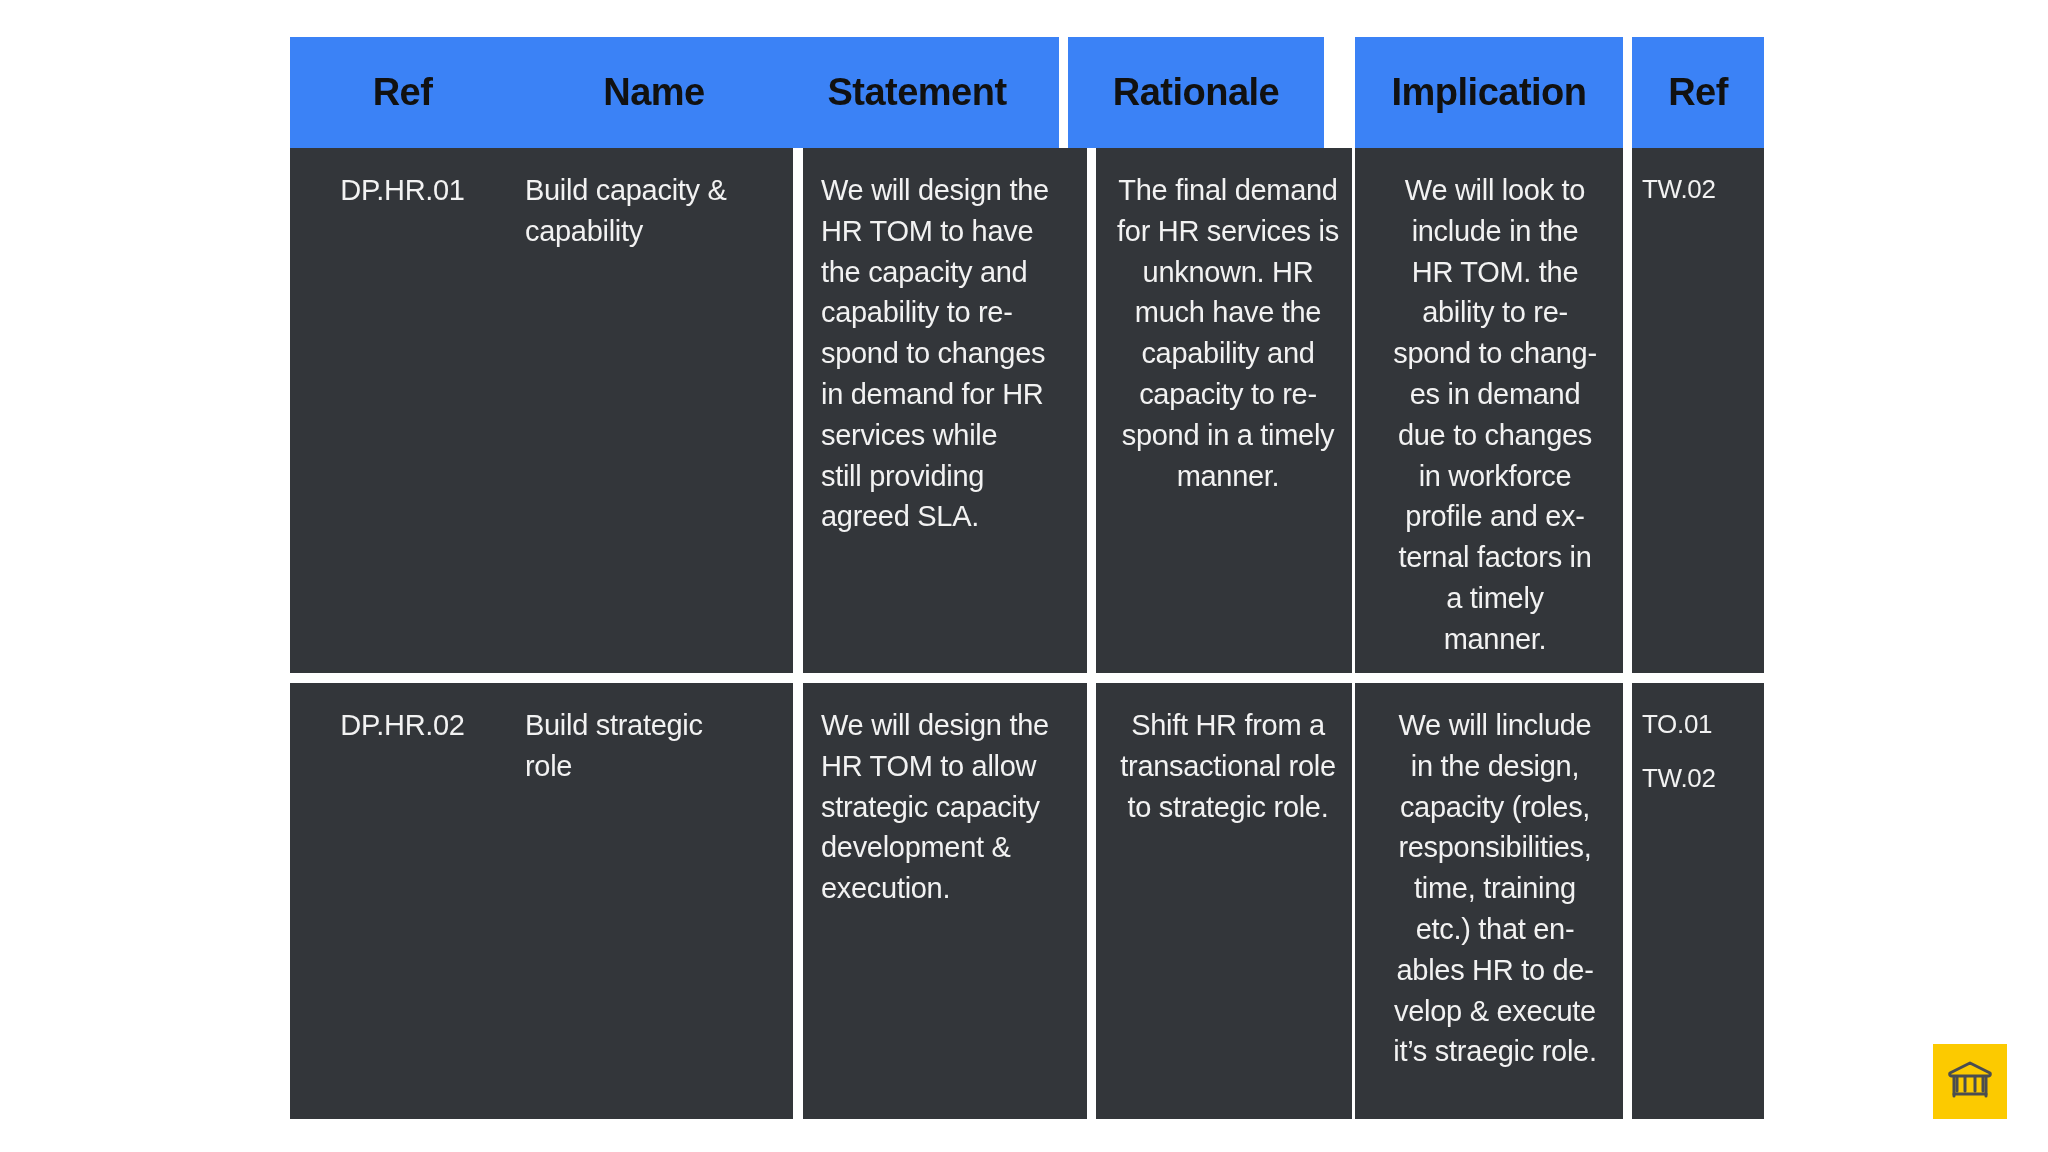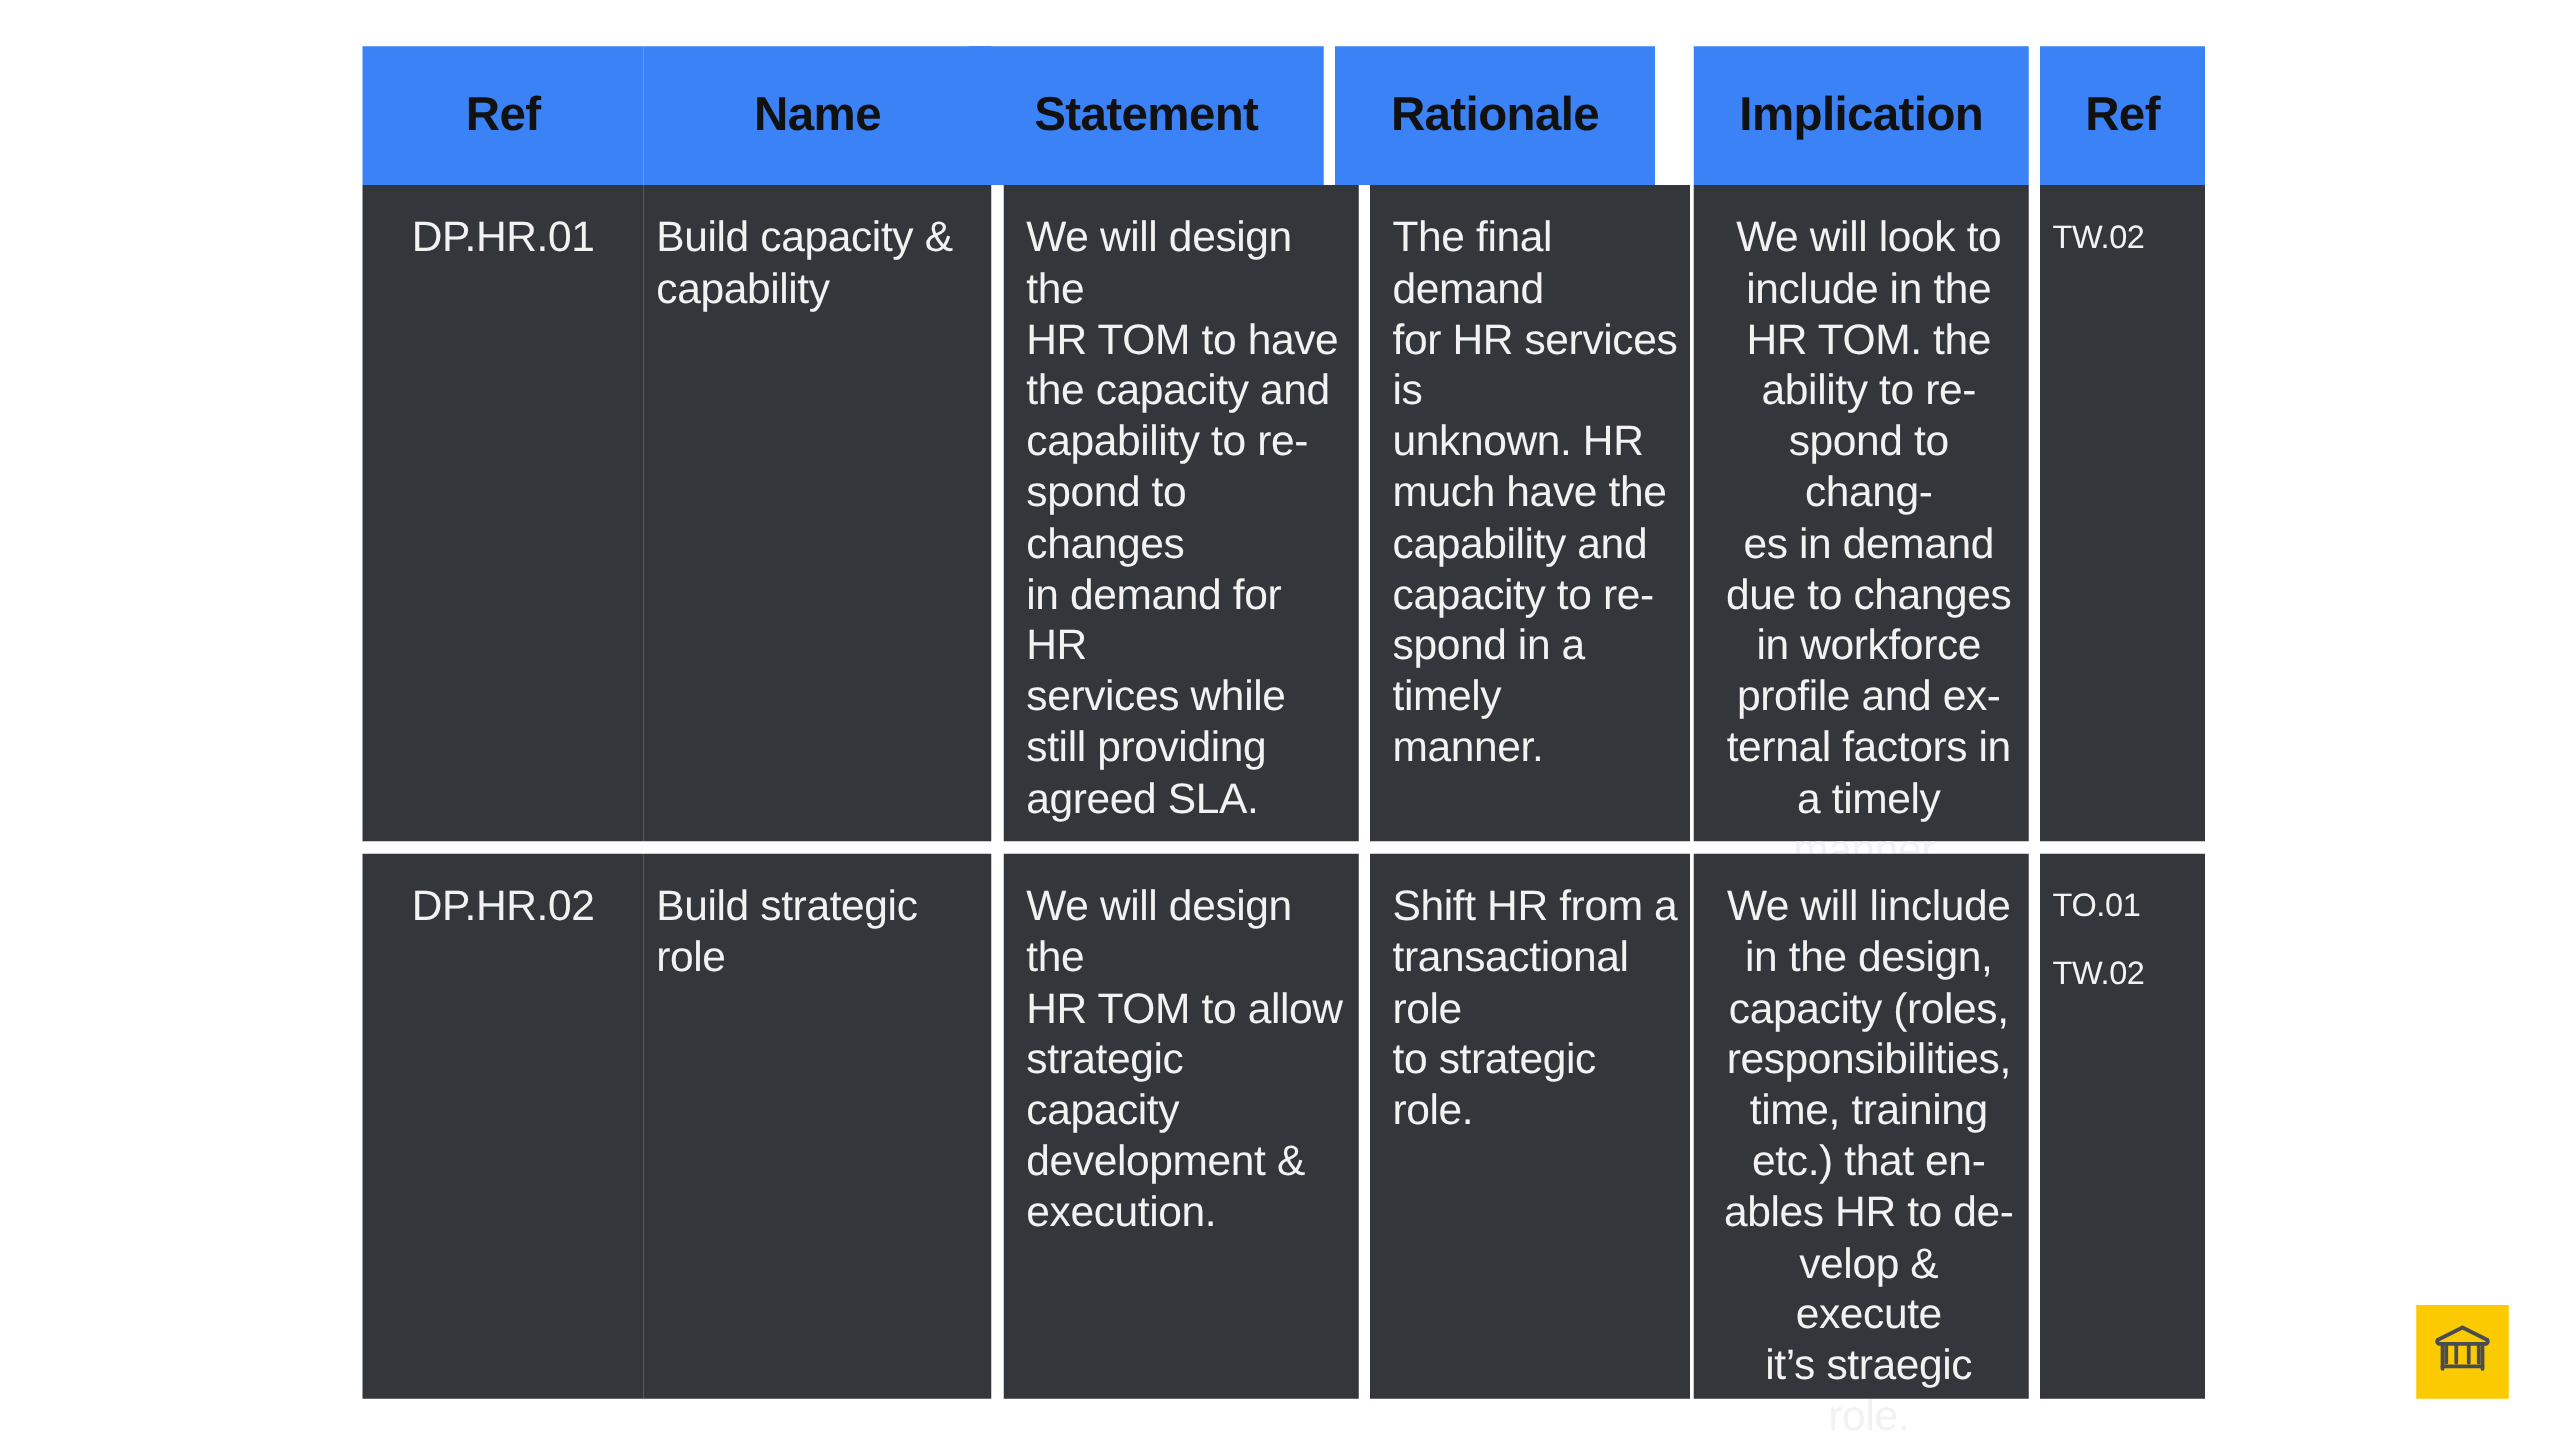--- a/index.html
+++ b/index.html
@@ -8,32 +8,32 @@
     font-family:"Liberation Sans", "DejaVu Sans", sans-serif;
   }
   .table { position:absolute; left:0; top:0; width:2048px; height:1152px; }
   .hdr {
     position:absolute; top:37px; height:111px; background:#3b82f6;
     display:flex; align-items:center; justify-content:center;
     color:#111111; font-weight:700; font-size:38px; letter-spacing:-0.5px;
   }
   .cell {
     position:absolute; background:#33363a; color:#f2f2f2;
-    font-size:34px; line-height:40.8px; box-sizing:border-box;
+    font-size:29px; line-height:40.8px; box-sizing:border-box;
     padding:22px 10px 0 24px; letter-spacing:-0.3px;
   }
   .cell .txt { white-space:pre-line; display:block; }
   .cell.center { text-align:center; padding-left:6px; padding-right:6px; }
   .cell.ref2 { font-size:26px; line-height:54px; padding:14px 6px 0 10px; }
   .r1 { top:148px; height:525px; }
   .r2 { top:683px; height:436px; }
   .c1 { left:290px; width:225px; }
   .c2 { left:515px; width:278px; }
   .c3 { left:775px; width:284px; }
-  .c4 { left:1068px; width:256px; }
+  .c4 { left:1068px; width:256px;text-align:center; }
   .c5 { left:1355px; width:268px; }
   .c6 { left:1632px; width:132px; }
   .c2.cell { padding-left:10px; }
   .c3.cell, .c4.cell { padding-left:18px;margin-left:28px; }
   .c5.cell { padding-left:22px;text-align:center; }
   .home-btn {
     position:absolute; left:1933px; top:1044px; width:74px; height:75px;
     background:#fcca00; display:flex; align-items:center; justify-content:center;
     cursor:pointer;
   }

